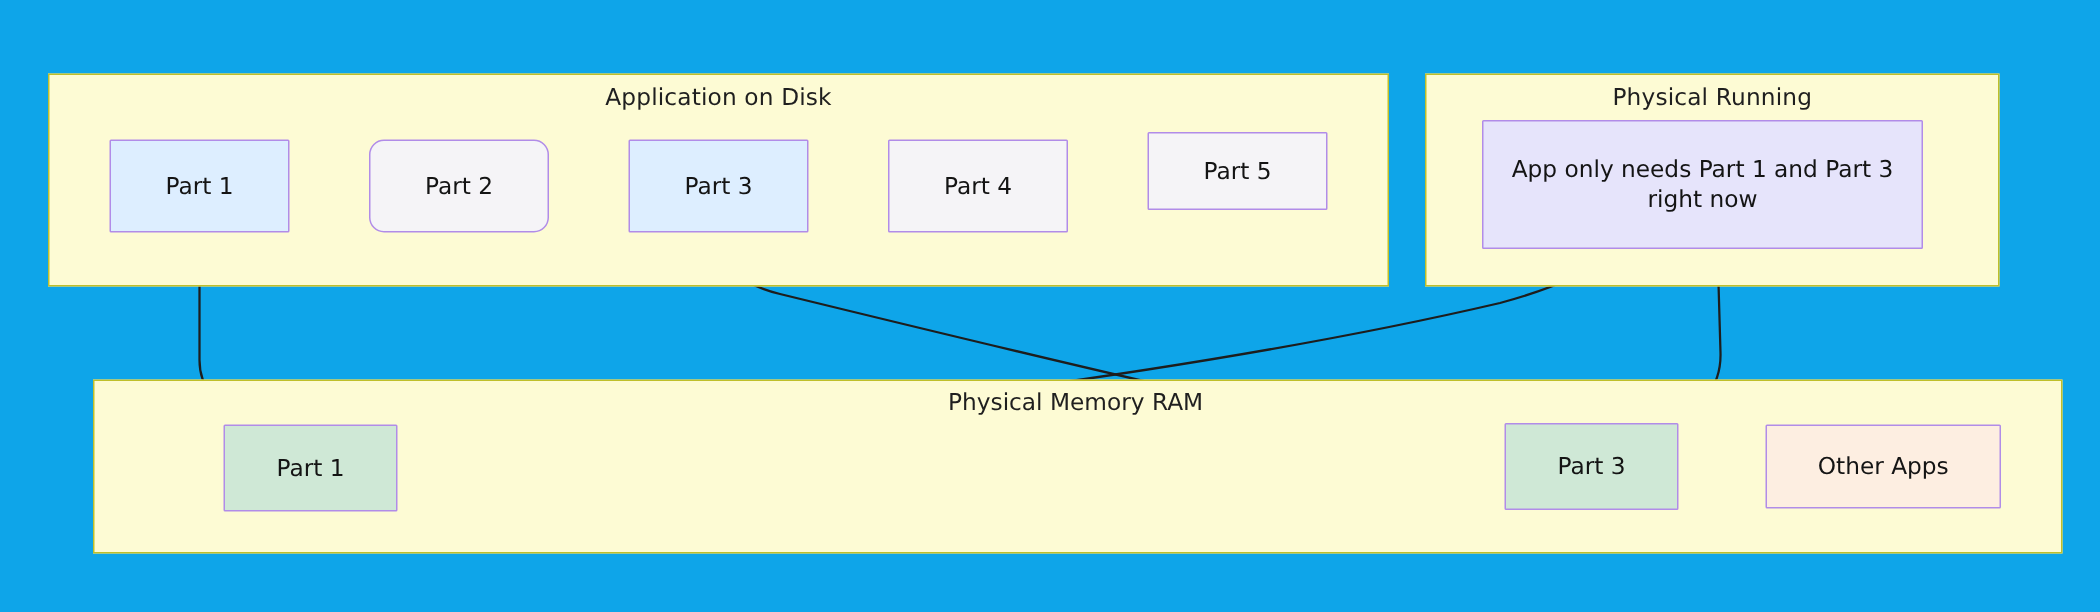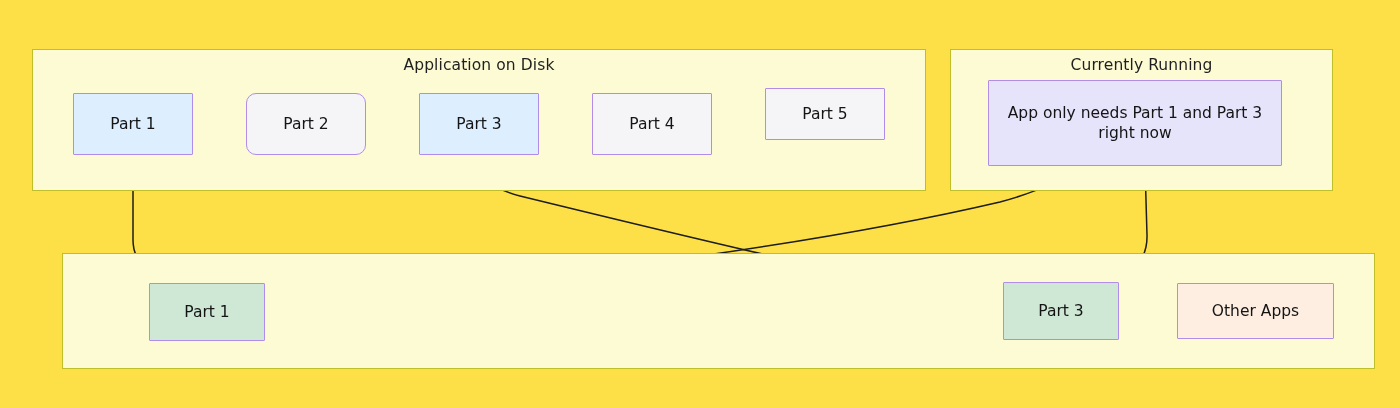--- a/index.html
+++ b/index.html
@@ -8,21 +8,21 @@
     padding: 0;
     background: #ffffff;
   }
   body {
     font-family: "DejaVu Sans", "Liberation Sans", sans-serif;
   }
   #canvas {
     position: relative;
     width: 1400px;
     height: 408px;
-    background: #fde047;
+    background: #0ea5e9;
     overflow: hidden;
   }
   .group {
     position: absolute;
     background: #fdfbd4;
     border: 1.6px solid #bfbf2a;
     box-sizing: border-box;
   }
   .group-title {
     position: absolute;
@@ -107,28 +107,29 @@
     <span>Part 3</span>
   </div>
   <div class="node plain" style="left:592px; top:93px; width:120px; height:62px;">
     <span>Part 4</span>
   </div>
   <div class="node plain" style="left:765px; top:88px; width:120px; height:52px;">
     <span>Part 5</span>
   </div>
 
   <div class="group" style="left:950px; top:49px; width:383px; height:142px;">
-    <div class="group-title">Currently Running</div>
+    <div class="group-title">Physical Running</div>
   </div>
   <div class="node lav" style="left:988px; top:80px; width:294px; height:86px; padding:0 12px;">
     <span>App only needs Part 1 and Part 3 right now</span>
   </div>
 
   <div class="group" style="left:62px; top:253px; width:1313px; height:116px;">
   </div>
+  <div class="ram-label" style="left:632px; top:259px;">Physical Memory RAM</div>
 
   <div class="node green" style="left:149px; top:283px; width:116px; height:58px;">
     <span>Part 1</span>
   </div>
   <div class="node green" style="left:1003px; top:282px; width:116px; height:58px;">
     <span>Part 3</span>
   </div>
   <div class="node peach" style="left:1177px; top:283px; width:157px; height:56px;">
     <span>Other Apps</span>
   </div>

